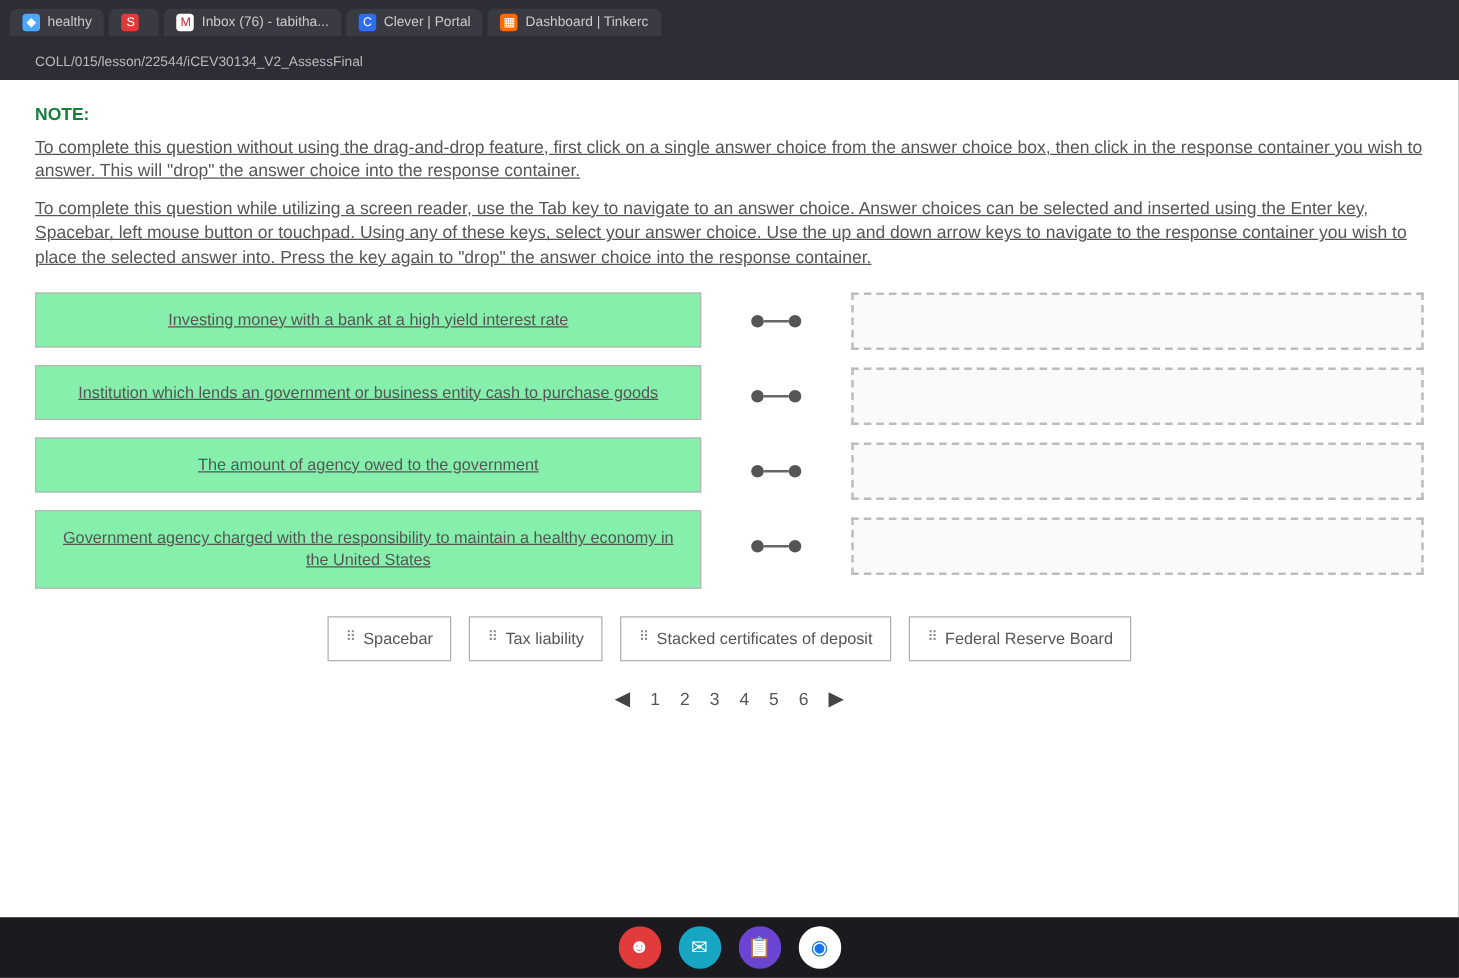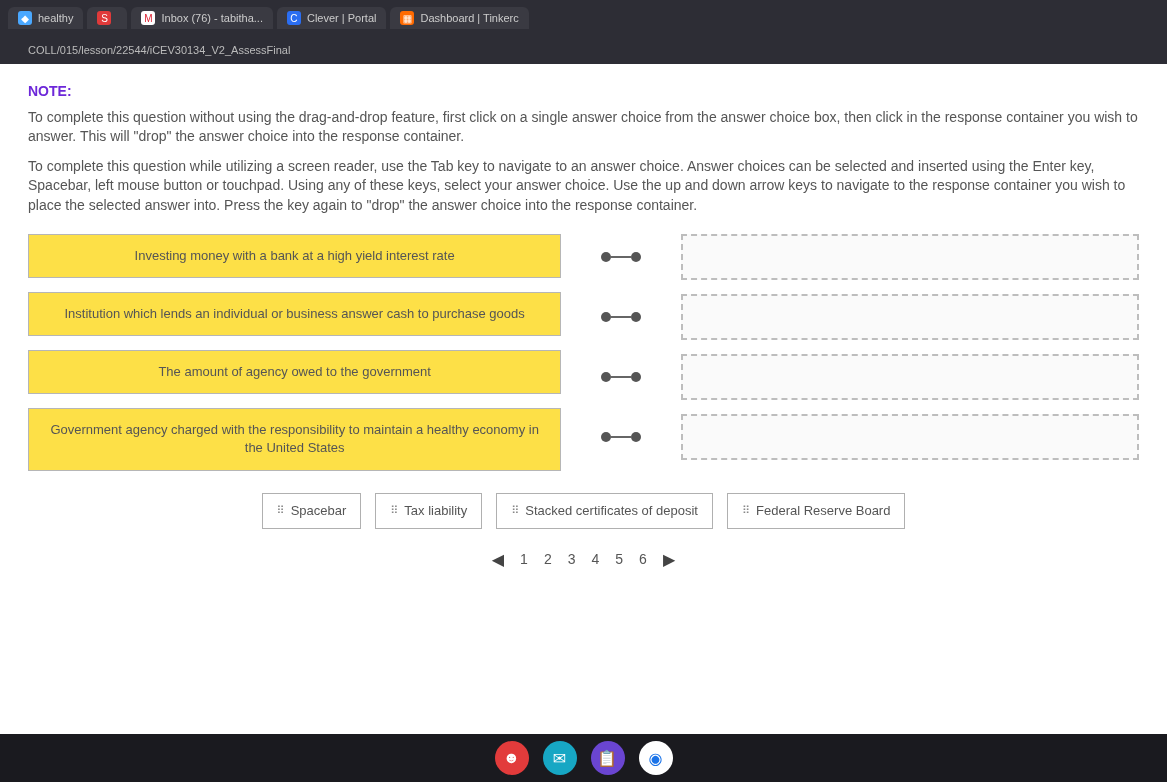--- a/index.html
+++ b/index.html
@@ -48,42 +48,43 @@
 }
 .content {
   background: #fff;
   color: #444;
   padding: 18px 28px 40px 28px;
   height: calc(100% - 64px - 48px);
   overflow: hidden;
   font-size: 14px;
   line-height: 1.4;
 }
-.note-label { font-weight: bold; color:#6d28d9; }
+.note-label { font-weight: bold; color:#15803d; }
 .note-text { margin-top: 6px; color:#555; }
-.note-text p { margin-bottom: 10px; }
+.note-text p { margin-bottom: 10px; text-decoration: underline; }
 .matching-area {
   margin-top: 18px;
   display: flex;
   gap: 40px;
 }
 .prompts {
   flex: 0 0 48%;
   display: flex;
   flex-direction: column;
   gap: 14px;
 }
 .prompt-box {
   border: 1px solid #b6b6b6;
-  background: #fde047;
+  background: #86efac;
   padding: 12px 14px;
   text-align: center;
   font-size: 13px;
   color: #555;
   position: relative;
+  text-decoration: underline;
 }
 .targets {
   flex: 1;
   display: flex;
   flex-direction: column;
   gap: 14px;
 }
 .target-box {
   border: 2px dashed #bdbdbd;
   background: #fafafa;
@@ -204,21 +205,21 @@
   <div class="content">
     <div class="note-label">NOTE:</div>
     <div class="note-text">
       <p>To complete this question without using the drag-and-drop feature, first click on a single answer choice from the answer choice box, then click in the response container you wish to answer. This will "drop" the answer choice into the response container.</p>
       <p>To complete this question while utilizing a screen reader, use the Tab key to navigate to an answer choice. Answer choices can be selected and inserted using the Enter key, Spacebar, left mouse button or touchpad. Using any of these keys, select your answer choice. Use the up and down arrow keys to navigate to the response container you wish to place the selected answer into. Press the key again to "drop" the answer choice into the response container.</p>
     </div>
 
     <div class="matching-area">
       <div class="prompts">
         <div class="prompt-box">Investing money with a bank at a high yield interest rate</div>
-        <div class="prompt-box">Institution which lends an individual or business answer cash to purchase goods</div>
+        <div class="prompt-box">Institution which lends an government or business entity cash to purchase goods</div>
         <div class="prompt-box">The amount of agency owed to the government</div>
         <div class="prompt-box">Government agency charged with the responsibility to maintain a healthy economy in the United States</div>
       </div>
       <div class="connector-col">
         <div class="connector">
             <span class="dot"></span>
             <span class="line"></span>
             <span class="dot"></span>
           </div>
         <div class="connector">

